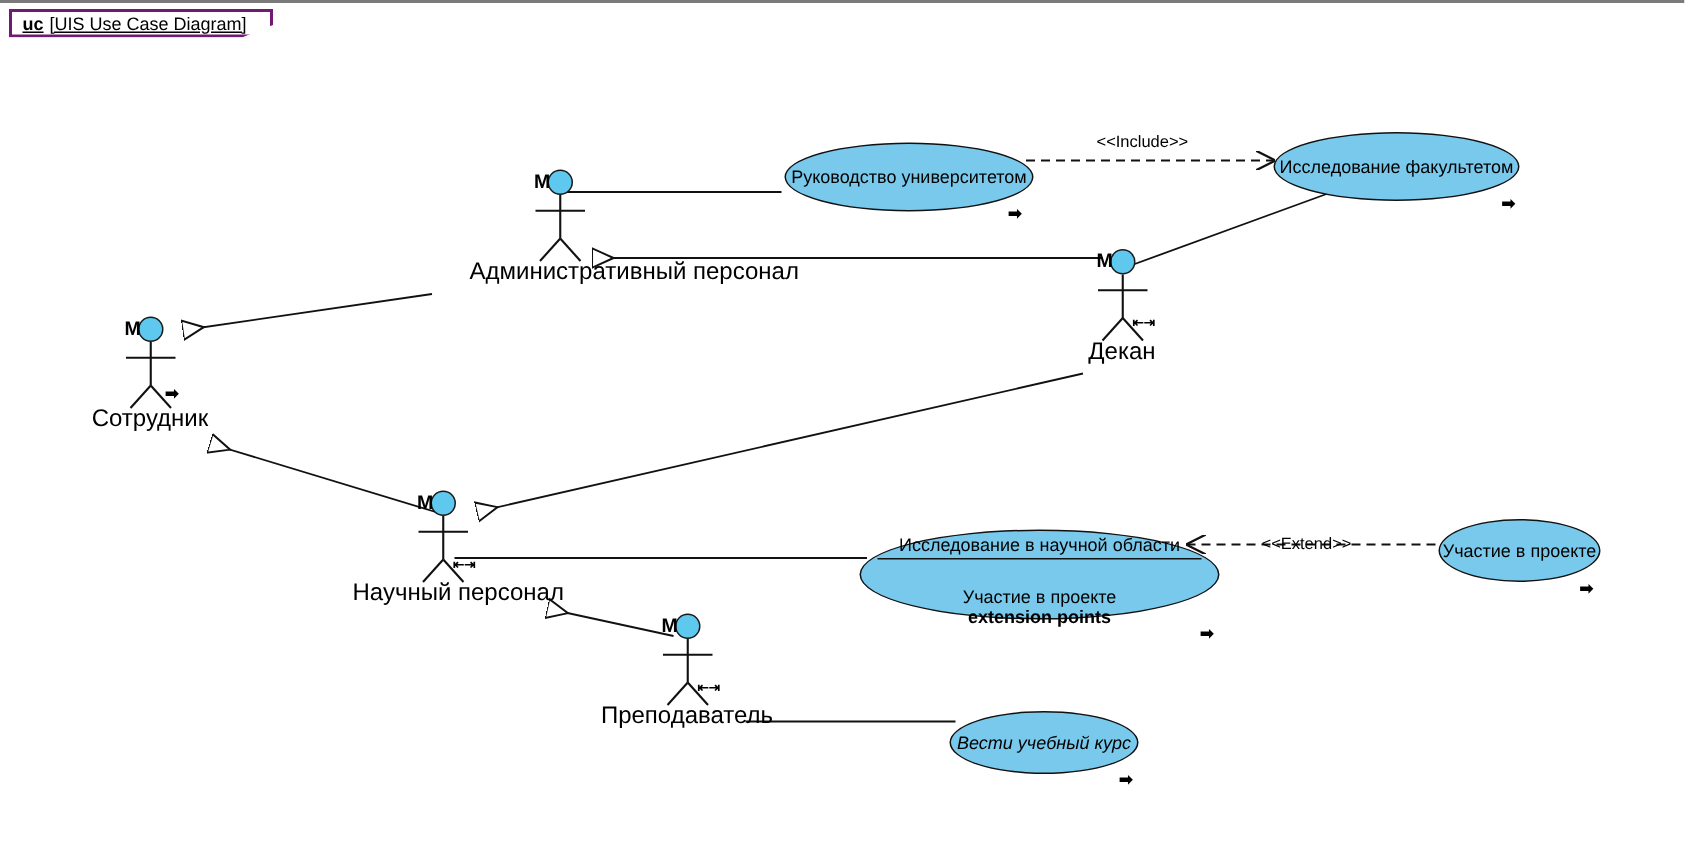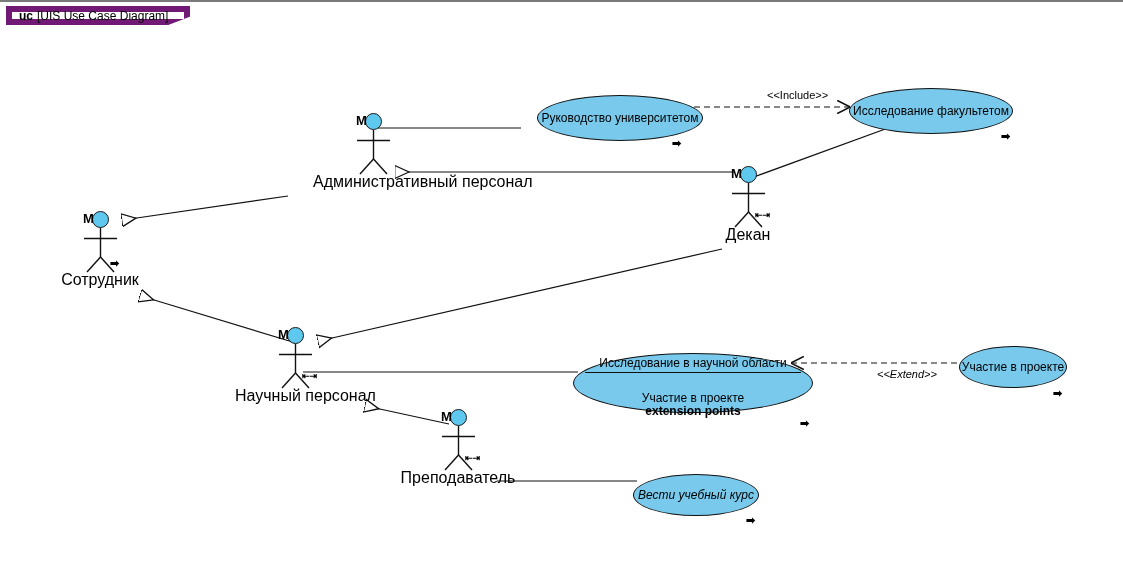--- a/index.html
+++ b/index.html
@@ -1,23 +1,23 @@
 <!DOCTYPE html>
 <html><head>
 <meta charset="utf-8">
 <style>
   html,body{margin:0;padding:0;background:#ffffff;}
   body{width:1123px;height:570px;font-family:"Liberation Sans",sans-serif;overflow:hidden;}
   #canvas{position:relative;width:1123px;height:570px;background:#fff;}
   #frame-border{position:absolute;left:0;top:0;width:1123px;height:570px;
       border-top:2px solid #7a7a7a;box-sizing:border-box;pointer-events:none;}
   .frame-tab{position:absolute;left:6px;top:6px;height:19px;
-      border:6px solid #701a75;background:#fff;box-sizing:border-box;
+      border:2px solid #701a75;background:#fff;box-sizing:border-box;
       display:flex;align-items:center;padding:0 16px 0 7px;font-size:12px;color:#000;
-      clip-path:polygon(0 0,100% 0,100% 55%,88% 100%,0 100%);}
+      clip-path:polygon(0 0,100% 0,100% 55%,88% 100%,0 100%);text-decoration:underline;}
   .frame-tab b{font-weight:bold;margin-right:4px;}
   svg.layer{position:absolute;left:0;top:0;width:1123px;height:570px;overflow:visible;}
 
   .uc-node{position:absolute;}
   .uc-ell{position:absolute;left:0;top:0;width:100%;height:100%;
       border-radius:50%;background:#79c9ec;border:1.3px solid #111;box-sizing:border-box;}
   .uc-label{position:absolute;left:0;width:100%;text-align:center;
       font-size:12px;color:#000;white-space:nowrap;}
   .uc-simple .uc-label{top:50%;transform:translateY(-50%);}
   .uc-div{position:absolute;height:0;border-top:1px solid #111;}
@@ -27,21 +27,21 @@
 
   .actor{position:absolute;width:120px;}
   .actor-name{position:absolute;left:0;width:120px;text-align:center;
       font-size:16px;color:#000;white-space:nowrap;top:60px;}
   .head{position:absolute;left:52px;top:0;width:17px;height:17px;border-radius:50%;
       background:#5ec8ee;border:1px solid #1a1a1a;box-sizing:border-box;}
   .head-m{position:absolute;left:43px;top:-1px;font-size:13px;font-weight:bold;
       color:#000;line-height:17px;font-family:"Liberation Sans",sans-serif;}
   .glyph{position:absolute;font-size:11px;line-height:10px;color:#000;font-weight:bold;}
 
-  .ed-lbl{position:absolute;font-size:11px;color:#000;white-space:nowrap;margin-left:36px;}
+  .ed-lbl{position:absolute;font-size:11px;color:#000;white-space:nowrap;}
 </style>
 </head>
 <body>
 
 <div id="canvas">
 
   <div id="frame-border"></div>
 
   <div class="frame-tab">
     <b>uc</b>
@@ -75,23 +75,23 @@
     <line x1="303" y1="372" x2="578" y2="372" stroke="#111" stroke-width="1.2"></line>
 
     <line x1="957" y1="363" x2="792" y2="363" stroke="#111" stroke-width="1.2" stroke-dasharray="6,4" marker-end="url(#open)"></line>
 
     <line x1="449" y1="424" x2="366" y2="406" stroke="#111" stroke-width="1.2" marker-end="url(#gen)"></line>
 
     <line x1="497" y1="481" x2="637" y2="481" stroke="#111" stroke-width="1.2"></line>
   </svg>
 
   <div class="ed-lbl" style="left:731px;top:89px;">&lt;&lt;Include&gt;&gt;</div>
-  <div class="ed-lbl" style="left:841px;top:368px;font-style:italic;">&lt;&lt;Extend&gt;&gt;</div>
+  <div class="ed-lbl" style="left:841px;top:357px;">&lt;&lt;Extend&gt;&gt;</div>
 
-  <div class="uc-node uc-simple" style="left:537px;top:95px;width:166px;height:46px;">
+  <div class="uc-node uc-simple" style="left:523px;top:95px;width:166px;height:46px;">
     <div class="uc-ell"></div>
     <div class="uc-label">Руководство университетом</div>
   </div>
   <div class="glyph" style="left:672px;top:138px;">➡</div>
 
   <div class="uc-node uc-simple" style="left:849px;top:88px;width:164px;height:46px;">
     <div class="uc-ell"></div>
     <div class="uc-label">Исследование факультетом</div>
   </div>
   <div class="glyph" style="left:1001px;top:131px;">➡</div>

